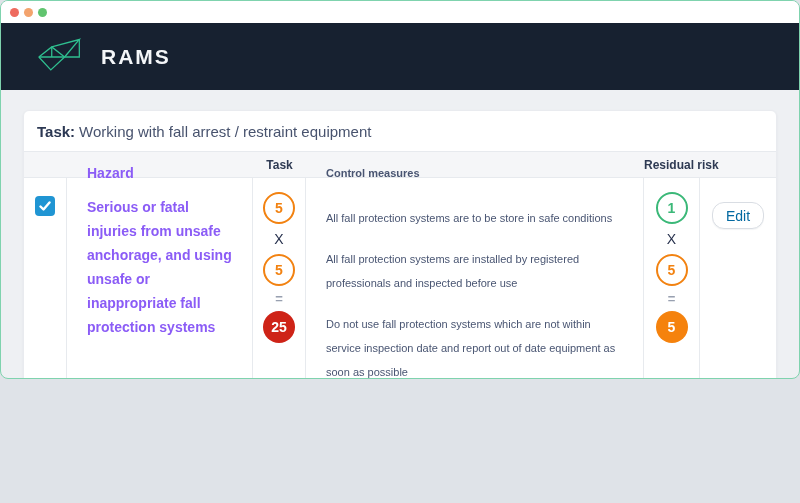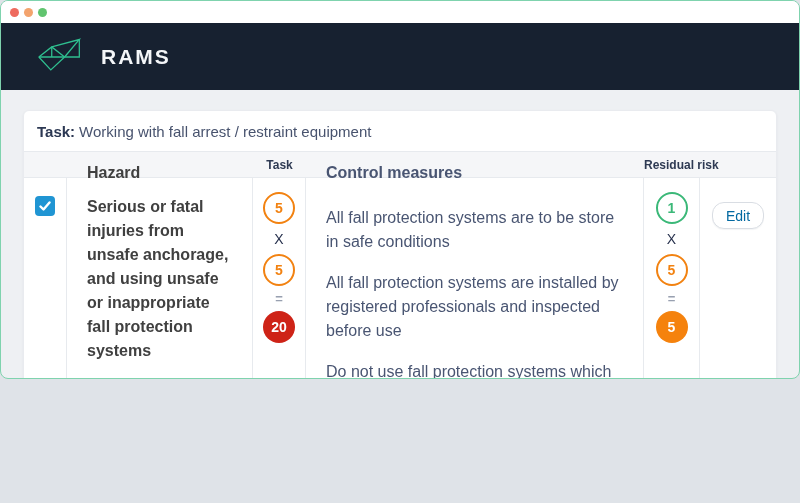--- a/index.html
+++ b/index.html
@@ -56,36 +56,36 @@
   .trow > div { border-right:1px solid #e7eaee; }
   .trow > div:last-child { border-right:none; }
 
   .col-check { display:flex; justify-content:center; padding-top:18px; }
   .checkbox {
     width:20px; height:20px; background:#2095d3; border-radius:4px;
     display:flex; align-items:center; justify-content:center; cursor:pointer;
   }
   .checkbox svg { width:12px; height:12px; }
 
-  .col-hazard { padding:17px 18px 0 20px; font-size:16px; font-weight:bold; color:#404040; line-height:24px; }
+  .col-hazard { padding:17px 18px 0 20px; font-size:14px; font-weight:bold; color:#8b5cf6; line-height:24px; }
 
   .risk-stack { display:flex; flex-direction:column; align-items:center; padding-top:14px; gap:6px; }
   .circle {
     width:32px; height:32px; border-radius:50%; flex:0 0 auto;
     display:flex; align-items:center; justify-content:center;
     font-size:14px; font-weight:bold;
   }
   .c-orange-outline { border:2px solid #f28211; color:#f28211; background:#fff; }
   .c-green-outline  { border:2px solid #3bb878; color:#3bb878; background:#fff; }
   .c-red-fill       { background:#ce2317; color:#ffffff; }
   .c-orange-fill    { background:#f5820d; color:#ffffff; }
   .op-x  { font-size:14px; color:#28324e; line-height:18px; }
   .op-eq { font-size:13px; font-weight:bold; color:#98a0b0; line-height:13px; }
 
-  .col-control { padding:16px 24px 0 20px; font-size:16px; color:#495572; }
+  .col-control { padding:16px 24px 0 20px; font-size:11px; color:#495572; }
   .col-control p { margin:12px 0 17px; line-height:24px; }
 
   .col-edit { display:flex; justify-content:center; padding-top:24px; }
   .edit-btn {
     height:27px; padding:0 13px; background:#ffffff; border:1px solid #d9dde3;
     border-radius:12px; font-family:inherit; font-size:14px; color:#0369a1;
     box-shadow:0 1px 1px rgba(20,30,55,.05); cursor:pointer;
   }
 </style>
 </head>
@@ -139,21 +139,21 @@
           </span>
         </div>
 
         <div class="col-hazard">Serious or fatal injuries from unsafe anchorage, and using unsafe or inappropriate fall protection systems</div>
 
         <div class="col-risk risk-stack">
           <span class="circle c-orange-outline">5</span>
           <span class="op-x">X</span>
           <span class="circle c-orange-outline">5</span>
           <span class="op-eq">=</span>
-          <span class="circle c-red-fill">20</span>
+          <span class="circle c-red-fill">25</span>
         </div>
 
         <div class="col-control">
 
         <p>All fall protection systems are to be store in safe conditions</p>
             <p>All fall protection systems are installed by registered professionals and inspected before use</p>
             <p>Do not use fall protection systems which are not within service inspection date and report out of date equipment as soon as possible</p>
           </div>
 
         <div class="col-residual risk-stack">

